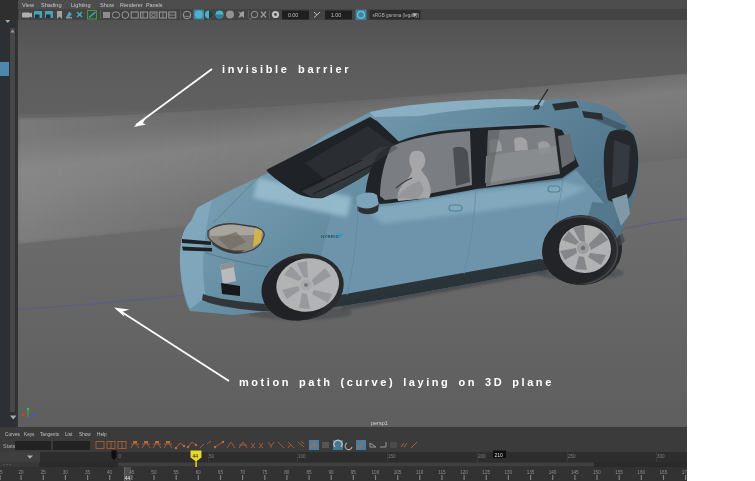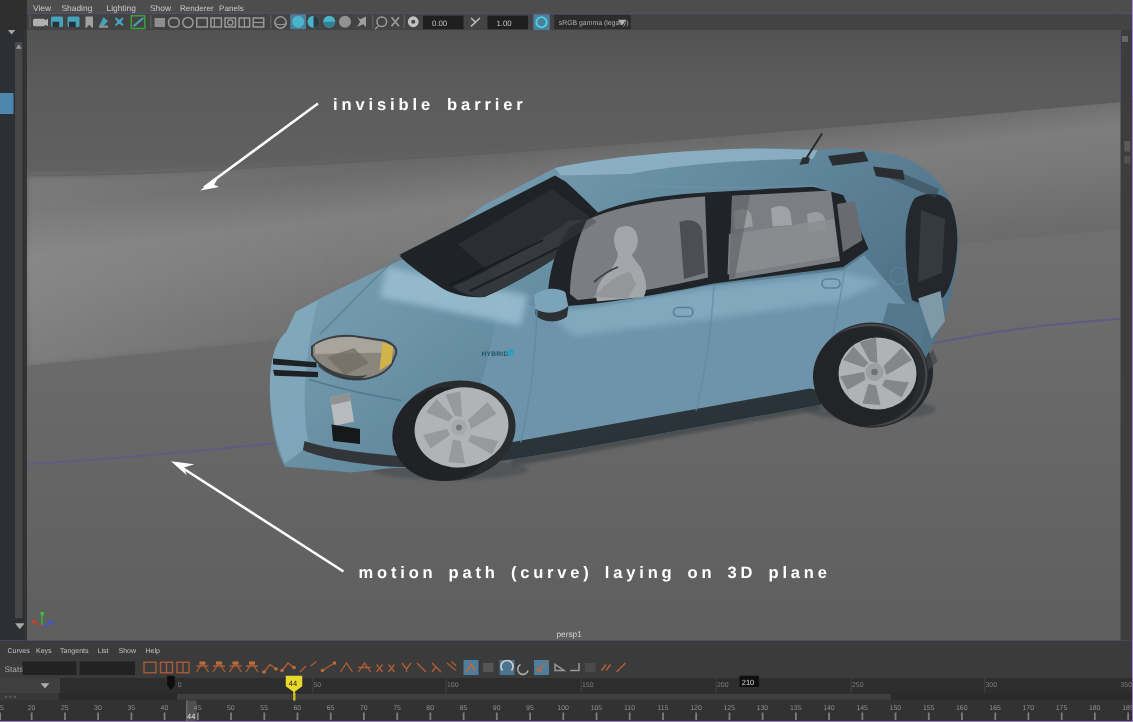--- a/index.html
+++ b/index.html
@@ -1,16 +1,16 @@
 <!DOCTYPE html>
 <html><head>
 <meta charset="utf-8">
 <style>
 html,body{margin:0;padding:0}
-#root{position:relative;width:755px;height:481px;background:#8b5cf6;overflow:hidden;
+#root{position:relative;width:687px;height:481px;background:#0369a1;overflow:hidden;
   font-family:"Liberation Sans",sans-serif;}
 svg{position:absolute;left:0;top:0;display:block}
 </style>
 </head>
 <body>
 <div id="root">
 <svg width="755" height="481" viewBox="0 0 755 481">
 <defs>
   <linearGradient id="vpbg" x1="0" y1="20" x2="0" y2="120" gradientUnits="userSpaceOnUse">
     <stop offset="0" stop-color="#525252"></stop>

